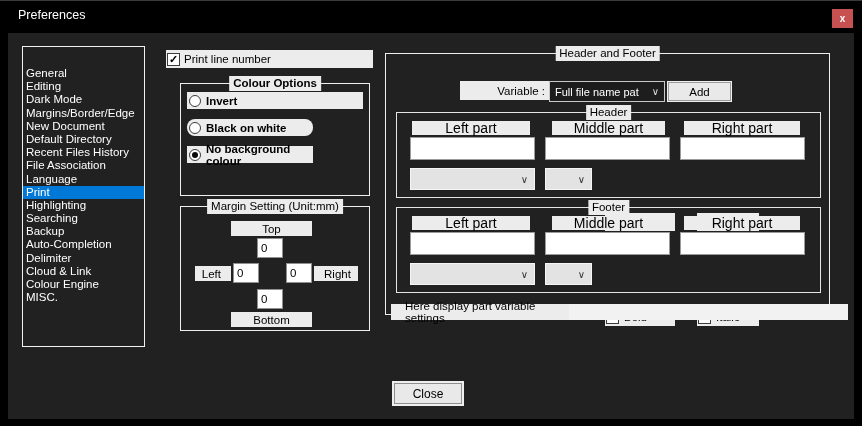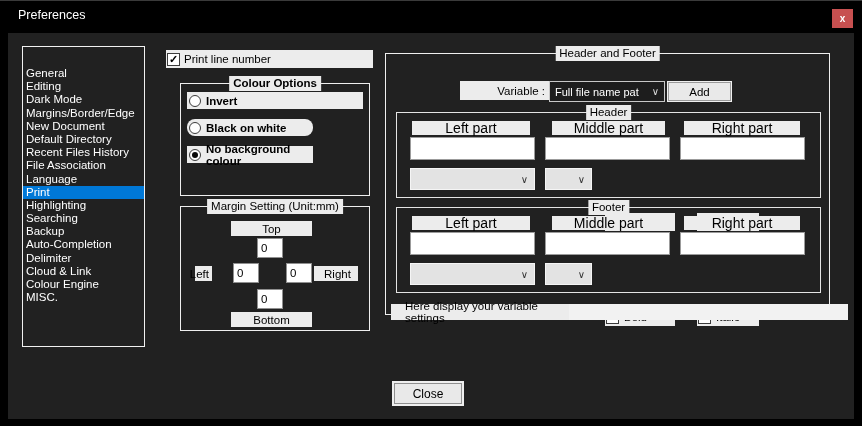--- a/index.html
+++ b/index.html
@@ -134,21 +134,21 @@
             <span class="radio selected"></span>
             <span>No background colour</span>
           </div>
         </div>
     </div>
 
     <div class="group margin-group">
       <span class="legend">Margin Setting (Unit:mm)</span>
       <div class="strip mstrip" style="left:50px;top:14px;width:81px;">Top</div>
       <input class="minput" style="left: 76px; top: 31px;" readonly="" value="0">
-      <div class="strip mstrip" style="left:14px;top:59px;width:17px;justify-content:flex-end;padding-right:3px;">Left</div>
+      <div class="strip mstrip" style="left:14px;top:59px;width:36px;justify-content:flex-end;padding-right:10px;">Left</div>
       <input class="minput" style="left: 52px; top: 56px;" readonly="" value="0">
       <input class="minput" style="left: 105px; top: 56px;" readonly="" value="0">
       <div class="strip mstrip" style="left:133px;top:59px;width:44px;padding-left:3px;">Right</div>
       <input class="minput" style="left: 76px; top: 82px;" readonly="" value="0">
       <div class="strip mstrip" style="left:50px;top:105px;width:81px;">Bottom</div>
     </div>
 
     <div class="group hf-group">
       <span class="legend">Header and Footer</span>
 
@@ -202,21 +202,21 @@
         <div class="strip style-check sc-bold">
           <span class="checkbox"></span>
           <span>Bold</span>
         </div>
         <div class="strip style-check sc-italic">
           <span class="checkbox"></span>
           <span>Italic</span>
         </div>
       </div>
 
-      <div class="strip hint-strip">Here display your variable settings</div>
+      <div class="strip hint-strip">Here display part variable settings</div>
       <div class="hint-empty"></div>
     </div>
 
     <div class="close-button">
       <span>Close</span>
     </div>
 
   </div>
 </div>
 

